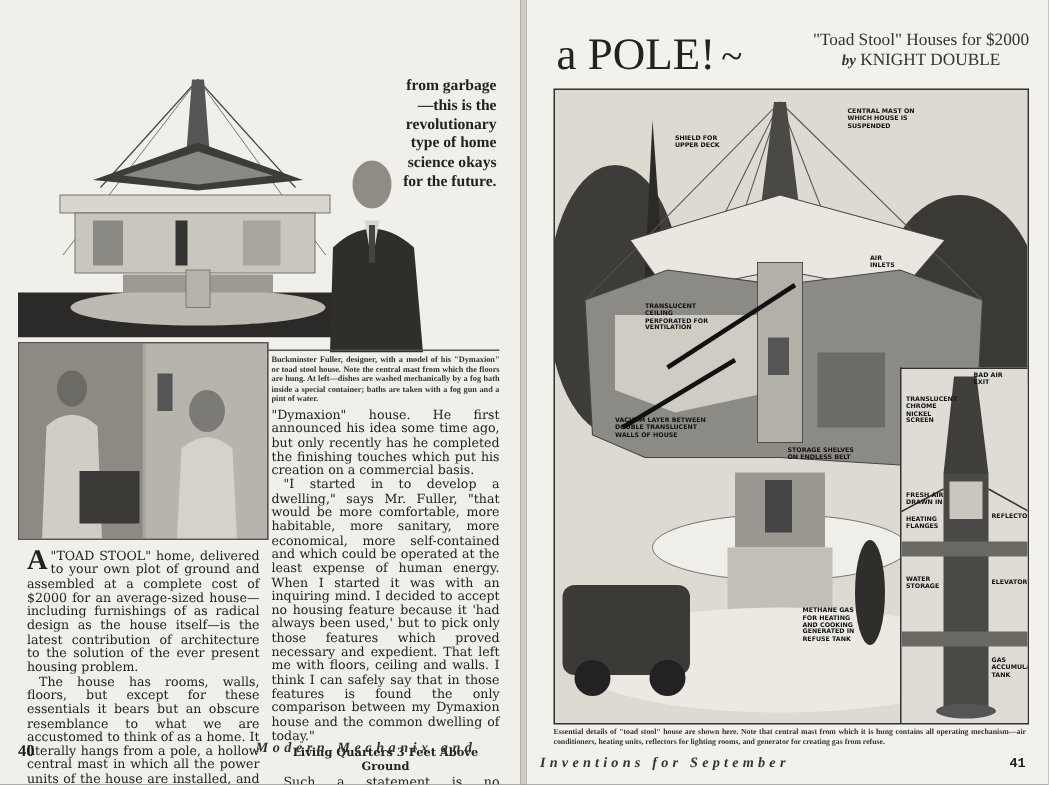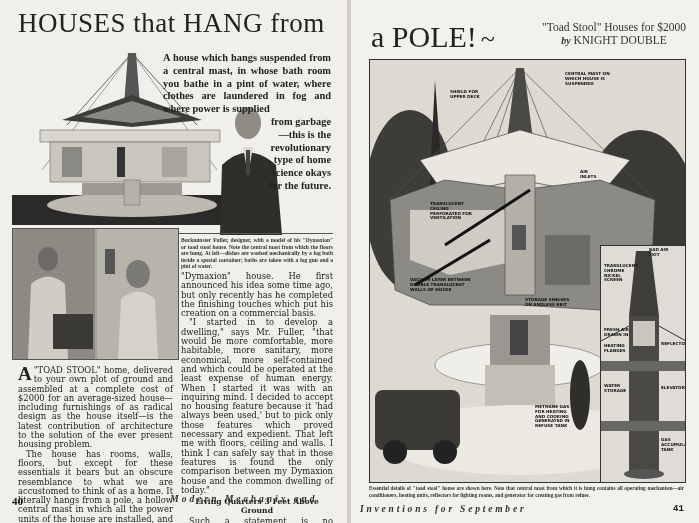--- a/index.html
+++ b/index.html
@@ -41,21 +41,20 @@
   .illus { position:absolute; left:18px; top:59px; width:315px; height:422px; border:1px solid #333; background:#e3e1da; overflow:hidden; }
   .caption-right { position:absolute; left:18px; top:485px; width:315px; font-size:5.2px; line-height:7px; font-weight:bold; color:#333; text-align:justify; }
 
   .label { position:absolute; font-family:"DejaVu Sans", sans-serif; font-size:4.2px; line-height:4.8px; color:#111; font-weight:bold; text-transform:uppercase; }
   .inset { position:absolute; left:230px; top:185px; width:85px; height:237px; border-left:1px solid #333; border-top:1px solid #333; background:#dedcd5; }
 </style>
 </head>
 <body>
 
 <div class="page left">
-  <div class="title-left">HOUSES that HANG from</div>
 
   <svg class="photo-model" viewBox="0 0 240 180">
     <rect x="0" y="150" width="240" height="30" fill="#2b2a28"></rect>
     <ellipse cx="120" cy="160" rx="85" ry="12" fill="#bdbab2"></ellipse>
     <line x1="120" y1="8" x2="55" y2="80" stroke="#444" stroke-width="0.8"></line>
     <line x1="120" y1="8" x2="185" y2="80" stroke="#444" stroke-width="0.8"></line>
     <line x1="120" y1="8" x2="30" y2="125" stroke="#666" stroke-width="0.6"></line>
     <line x1="120" y1="8" x2="205" y2="125" stroke="#666" stroke-width="0.6"></line>
     <polygon points="116,8 124,8 128,60 112,60" fill="#555"></polygon>
     <polygon points="50,75 120,50 190,75 120,82" fill="#3d3c39"></polygon>
@@ -70,21 +69,20 @@
   </svg>
 
   <svg class="photo-man" viewBox="0 0 85 140">
     <ellipse cx="38" cy="28" rx="13" ry="16" fill="#8f8c85"></ellipse>
     <path d="M10 140 L12 70 Q38 45 66 70 L72 140 Z" fill="#2f2e2b"></path>
     <polygon points="33,52 43,52 38,80" fill="#d8d5cd"></polygon>
     <rect x="36" y="55" width="4" height="25" fill="#444"></rect>
   </svg>
 
   <div class="intro">
-    <span>A house which hangs suspended from a central mast, in whose bath room you bathe in a pint of water, where clothes are laundered in fog and where power is supplied</span>
     <span class="narrow">from garbage —this is the revolutionary type of home science okays for the future.</span>
   </div>
 
   <svg class="photo-bottom" viewBox="0 0 165 130">
     <rect width="165" height="130" fill="#a7a49d"></rect>
     <rect x="0" y="0" width="82" height="130" fill="#8d8a83"></rect>
     <ellipse cx="35" cy="30" rx="10" ry="12" fill="#6c6a64"></ellipse>
     <path d="M15 130 L18 55 Q35 40 52 55 L55 130 Z" fill="#d0cdc5"></path>
     <rect x="40" y="85" width="40" height="35" fill="#3a3936"></rect>
     <rect x="84" y="0" width="81" height="130" fill="#b7b4ac"></rect>

